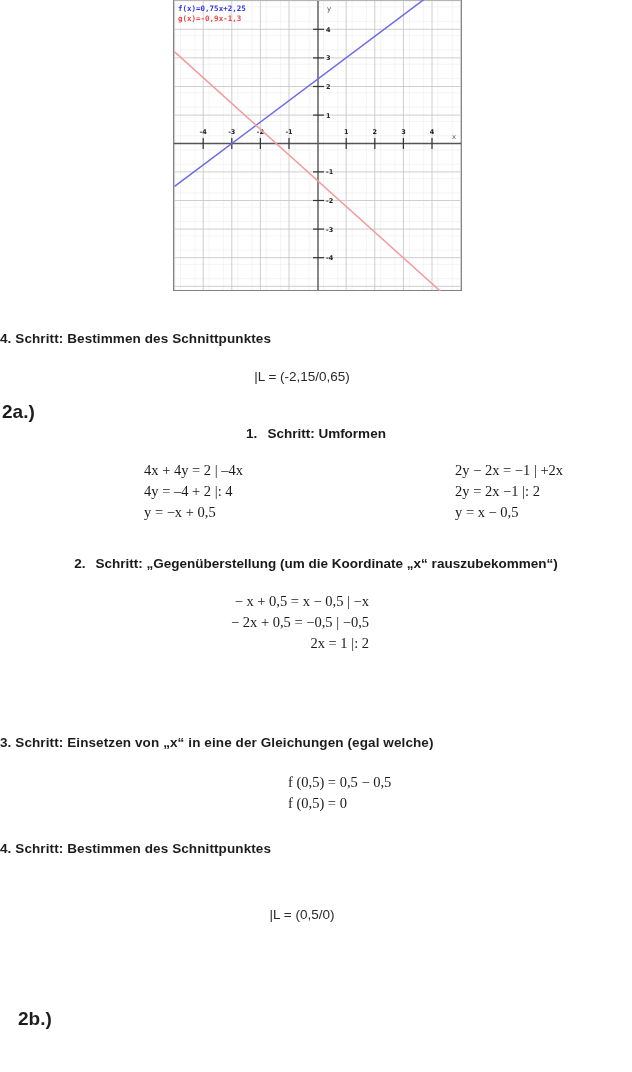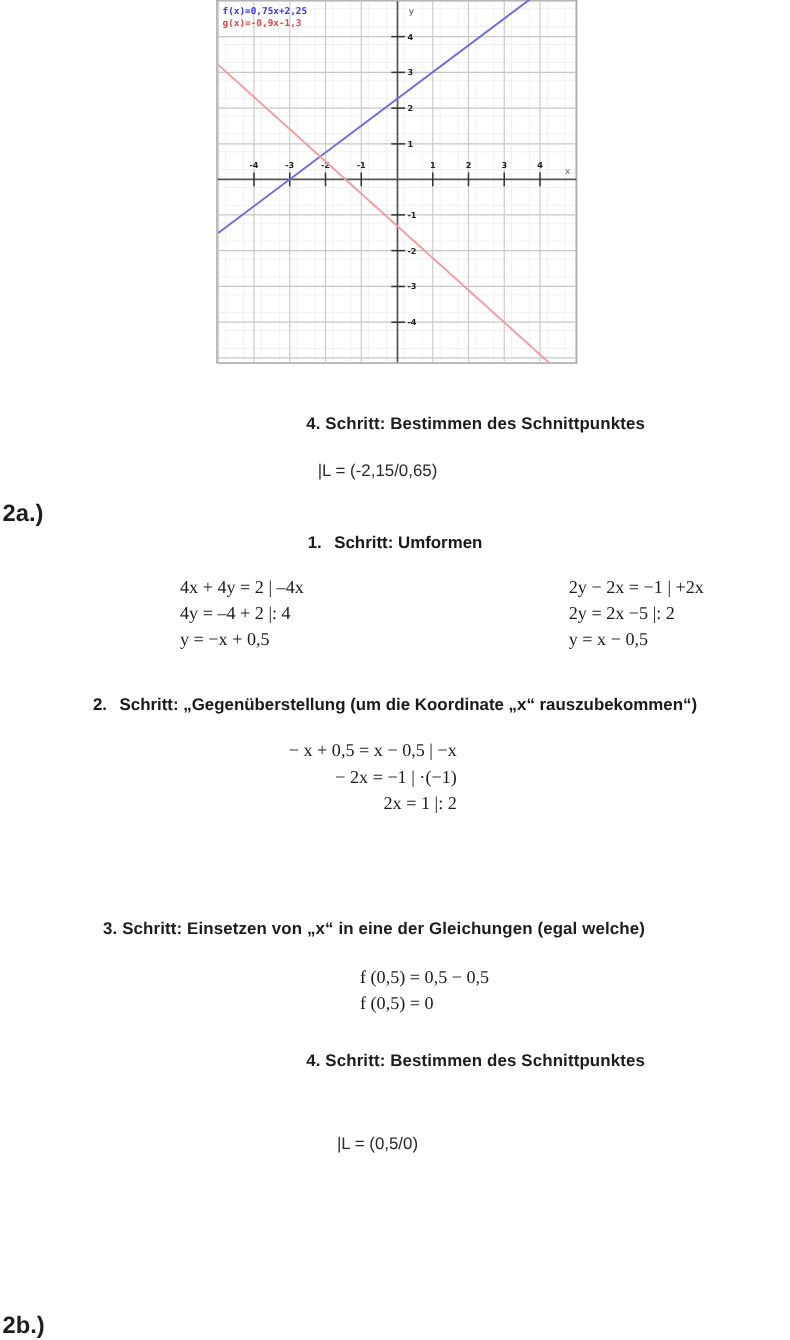--- a/index.html
+++ b/index.html
@@ -24,21 +24,21 @@
     width: 289px;
     height: 291px;
   }
   #graph-svg { display: block; }
 
   
   .heading {
     position: absolute;
     left: 0;
     width: 516px;
-    text-align: right;
+    text-align: left;
     font-weight: bold;
     font-size: 13.5px;
     letter-spacing: .1px;
     color: #1d1d1d;
   }
 
   .section-label {
     position: absolute;
     left: 2px;
     font-weight: bold;
@@ -221,38 +221,38 @@
 </div>
 
 <div class="math-block" style="left:109px; top:460px;">
   <span class="mline">4x + 4y = 2 | –4x</span>
   <span class="mline">4y = –4 + 2 |: 4</span>
   <span class="mline">y = −x + 0,5</span>
 </div>
 
 <div class="math-block" style="left:420px; top:460px;">
   <span class="mline">2y − 2x = −1 | +2x</span>
-  <span class="mline">2y = 2x −5 |: 2</span>
+  <span class="mline">2y = 2x −1 |: 2</span>
   <span class="mline">y = x − 0,5</span>
 </div>
 
 <div class="num-heading" style="top:556px; left:0;">
   <span>2.</span><span style="display:inline-block;width:10px;"></span><span>Schritt: „Gegenüberstellung (um die Koordinate „x“ rauszubekommen“)</span>
 </div>
 
 <div class="math-block" style="left:196px; top:591px;text-align:right;">
   <span class="mline">− x + 0,5 = x − 0,5 | −x</span>
-  <span class="mline">− 2x = −1 | ·(−1)</span>
+  <span class="mline">− 2x + 0,5 = −0,5 | −0,5</span>
   <span class="mline">2x = 1 |: 2</span>
 </div>
 
 <div class="heading" style="top:735px;">3. Schritt: Einsetzen von „x“ in eine der Gleichungen (egal welche)</div>
 
 <div class="math-block" style="left:253px; top:772px;">
   <span class="mline">f (0,5) = 0,5 − 0,5</span>
   <span class="mline">f (0,5) = 0</span>
 </div>
 
 <div class="heading" style="top:841px;">4. Schritt: Bestimmen des Schnittpunktes</div>
 
 <div class="result-line" style="top:879px;margin-top:28px;">|L = (0,5/0)</div>
 
-<div class="section-label" style="top:1050px;">2b.)</div>
+<div class="section-label" style="top:1008px;margin-left:16px;">2b.)</div>
 
 </body></html>

